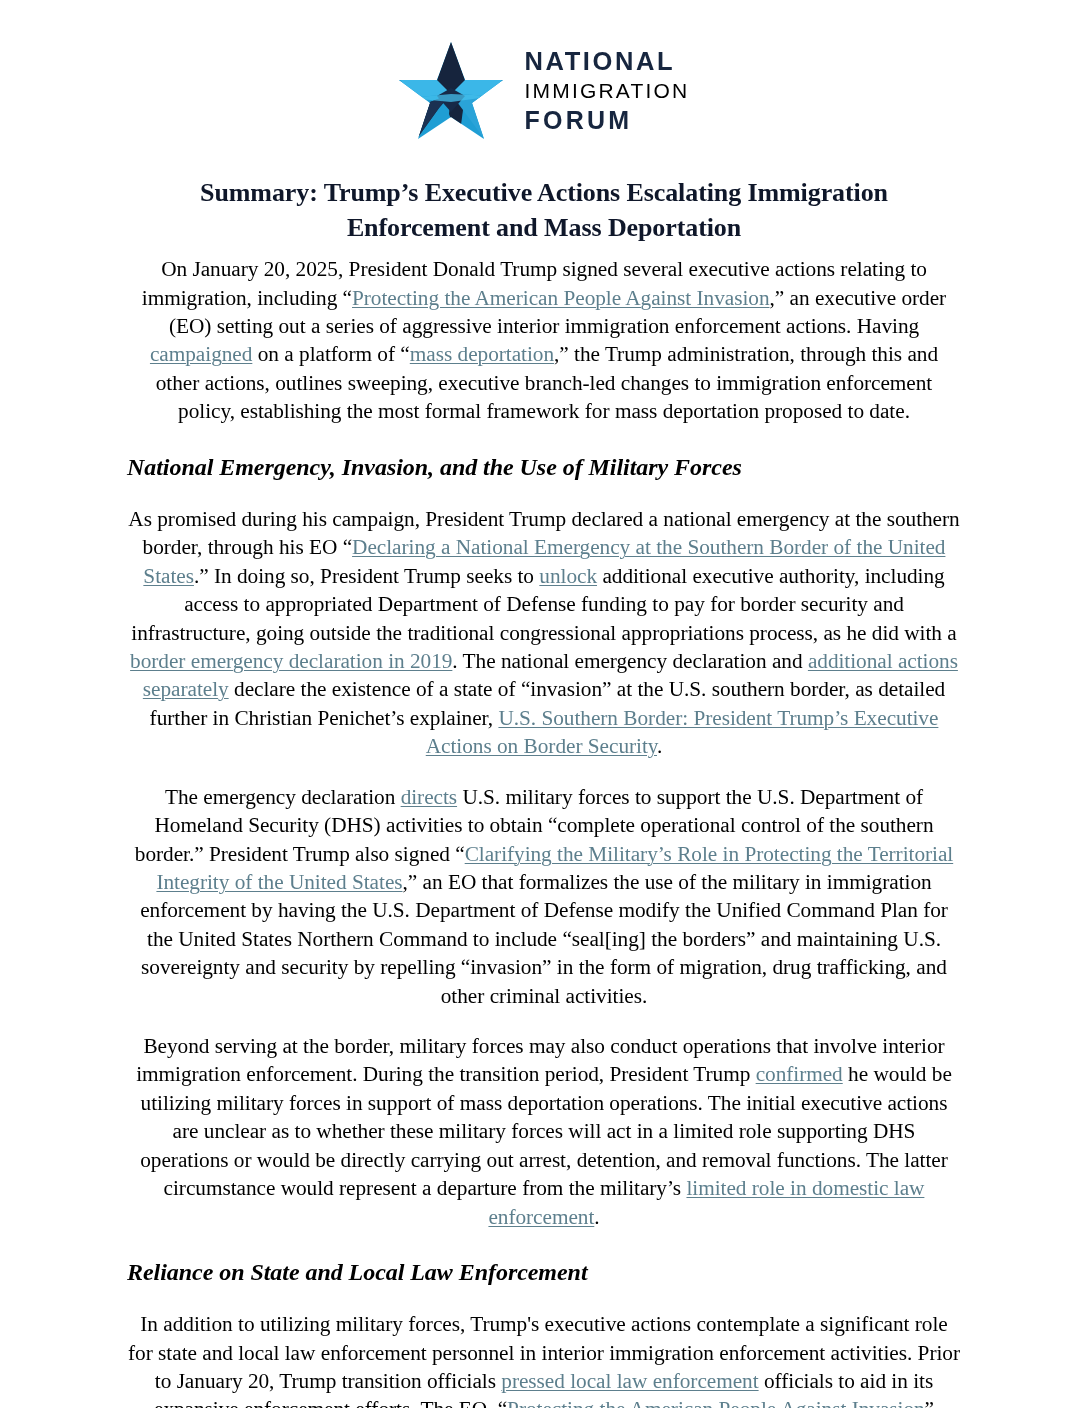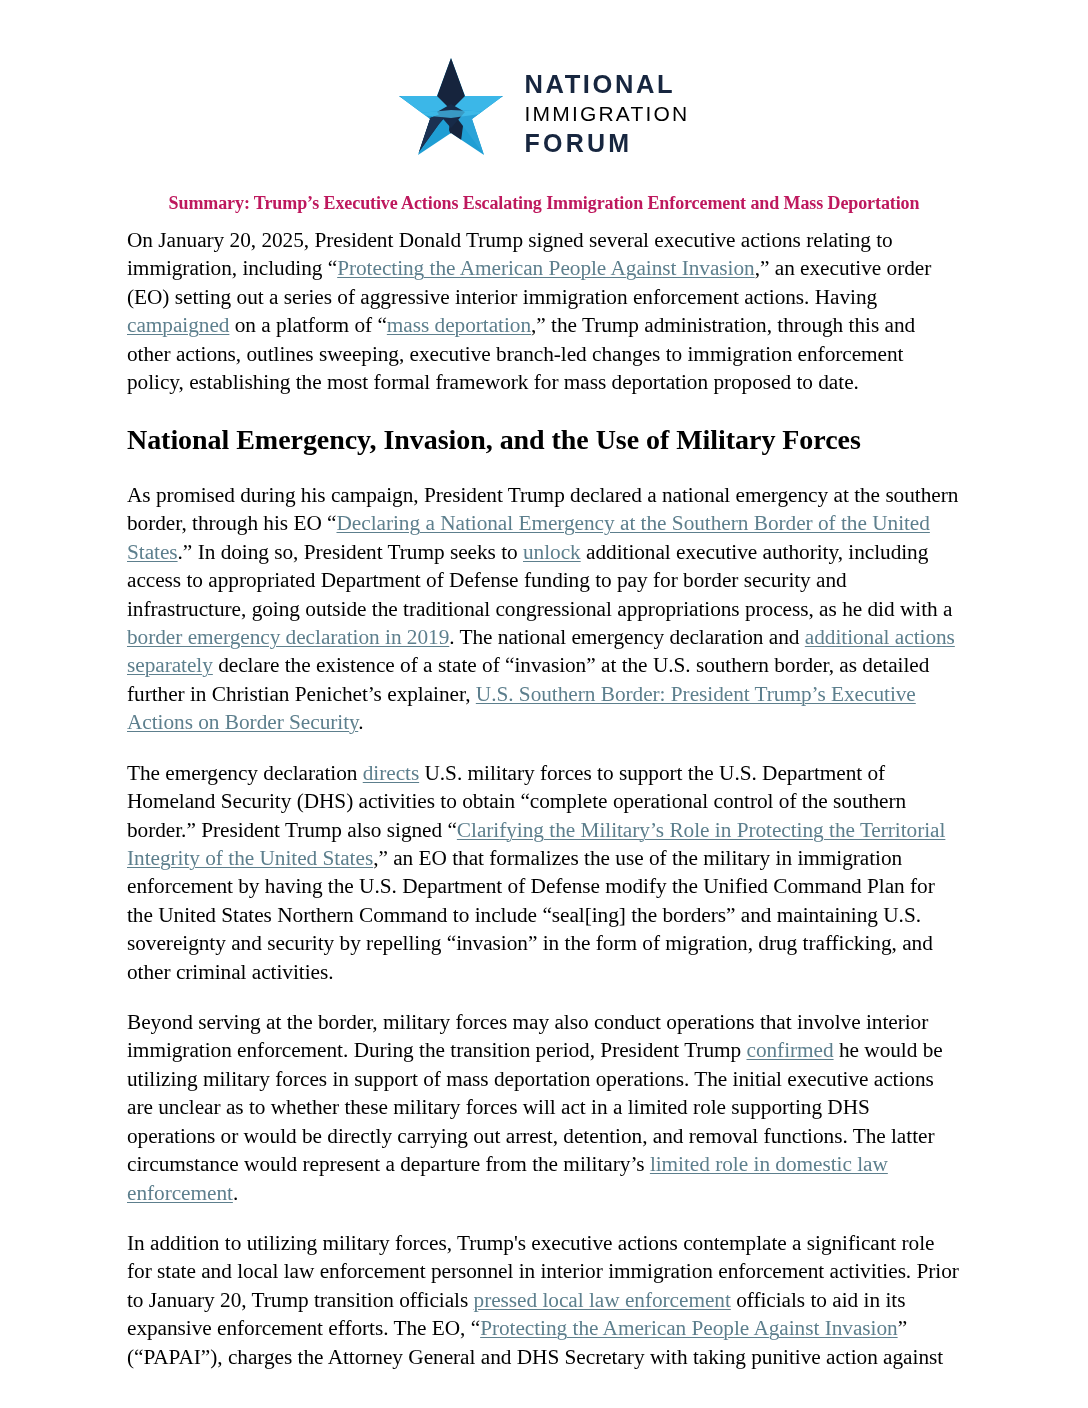--- a/index.html
+++ b/index.html
@@ -20,24 +20,24 @@
     height: 1408px;
     background: #ffffff;
     box-sizing: border-box;
     padding: 0;
     overflow: hidden;
   }
 
   
   .logo-block {
     display: flex;
-    align-items: flex-end;
+    align-items: center;
     justify-content: center;
     gap: 22px;
-    padding-top: 56px;
+    padding-top: 40px;
     padding-bottom: 10px;
   }
   .logo-star {
     width: 104px;
     height: 100px;
     flex: 0 0 auto;
     display: block;
   }
   .logo-words {
     display: flex;
@@ -71,46 +71,47 @@
   }
 
   
   .content {
     margin: 0 auto;
     width: 834px;
     padding-left: 0;
   }
 
   .doc-title {
-    color: #be185d;
+    color: #0f172a;
     font-weight: bold;
-    font-size: 18px;
+    font-size: 26px;
     line-height: 1.33;
     text-align: center;
     margin: 26px 0 0 0;
     padding: 0 8px;
     letter-spacing: -0.1px;
   }
 
   p.para {
     font-size: 21.3px;
     line-height: 1.335;
     margin: 22px 0 0 0;
-    text-align: left;
+    text-align: center;
     letter-spacing: -0.05px;
     word-spacing: 0.1px;
   }
   p.para:first-of-type { margin-top: 0; }
 
   h2.section-heading {
-    font-size: 28px;
+    font-size: 24px;
     font-weight: bold;
     line-height: 1.3;
     margin: 26px 0 0 0;
     letter-spacing: -0.05px;
+    font-style: italic;
   }
 
   a.doclink {
     color: #5d7f8d;
     text-decoration: underline;
     text-underline-offset: 2px;
     text-decoration-thickness: 1px;
     cursor: pointer;
   }
 
@@ -162,17 +163,18 @@
 
   <div class="content">
     <h1 class="doc-title">Summary: Trump’s Executive Actions Escalating Immigration Enforcement and Mass Deportation</h1>
     <div class="spacer-after-title"></div>
     <div id="body-blocks">
         <p class="para"><span>On January 20, 2025, President Donald Trump signed several executive actions relating to immigration, including “</span><a class="doclink">Protecting the American People Against Invasion</a><span>,” an executive order (EO) setting out a series of aggressive interior immigration enforcement actions. Having </span><a class="doclink">campaigned</a><span> on a platform of “</span><a class="doclink">mass deportation</a><span>,” the Trump administration, through this and other actions, outlines sweeping, executive branch-led changes to immigration enforcement policy, establishing the most formal framework for mass deportation proposed to date.</span></p>
         <h2 class="section-heading">National Emergency, Invasion, and the Use of Military Forces</h2>
         <p class="para"><span>As promised during his campaign, President Trump declared a national emergency at the southern border, through his EO “</span><a class="doclink">Declaring a National Emergency at the Southern Border of the United States</a><span>.” In doing so, President Trump seeks to </span><a class="doclink">unlock</a><span> additional executive authority, including access to appropriated Department of Defense funding to pay for border security and infrastructure, going outside the traditional congressional appropriations process, as he did with a </span><a class="doclink">border emergency declaration in 2019</a><span>. The national emergency declaration and </span><a class="doclink">additional actions</a><span> </span><a class="doclink">separately</a><span> declare the existence of a state of “invasion” at the U.S. southern border, as detailed further in Christian Penichet’s explainer, </span><a class="doclink">U.S. Southern Border: President Trump’s Executive Actions on Border Security</a><span>.</span></p>
         <p class="para"><span>The emergency declaration </span><a class="doclink">directs</a><span> U.S. military forces to support the U.S. Department of Homeland Security (DHS) activities to obtain “complete operational control of the southern border.” President Trump also signed “</span><a class="doclink">Clarifying the Military’s Role in Protecting the Territorial Integrity of the United States</a><span>,” an EO that formalizes the use of the military in immigration enforcement by having the U.S. Department of Defense modify the Unified Command Plan for the United States Northern Command to include “seal[ing] the borders” and maintaining U.S. sovereignty and security by repelling “invasion” in the form of migration, drug trafficking, and other criminal activities.</span></p>
         <p class="para"><span>Beyond serving at the border, military forces may also conduct operations that involve interior immigration enforcement. During the transition period, President Trump </span><a class="doclink">confirmed</a><span> he would be utilizing military forces in support of mass deportation operations. The initial executive actions are unclear as to whether these military forces will act in a limited role supporting DHS operations or would be directly carrying out arrest, detention, and removal functions. The latter circumstance would represent a departure from the military’s </span><a class="doclink">limited role in domestic law enforcement</a><span>.</span></p>
+        <h2 class="section-heading">Reliance on State and Local Law Enforcement</h2>
         <p class="para"><span>In addition to utilizing military forces, Trump's executive actions contemplate a significant role for state and local law enforcement personnel in interior immigration enforcement activities. Prior to January 20, Trump transition officials </span><a class="doclink">pressed local law enforcement</a><span> officials to aid in its expansive enforcement efforts. The EO, “</span><a class="doclink">Protecting the American People Against Invasion</a><span>” (“PAPAI”), charges the Attorney General and DHS Secretary with taking punitive action against </span></p>
       </div>
   </div>
 
 </div>
 
 </body></html>

